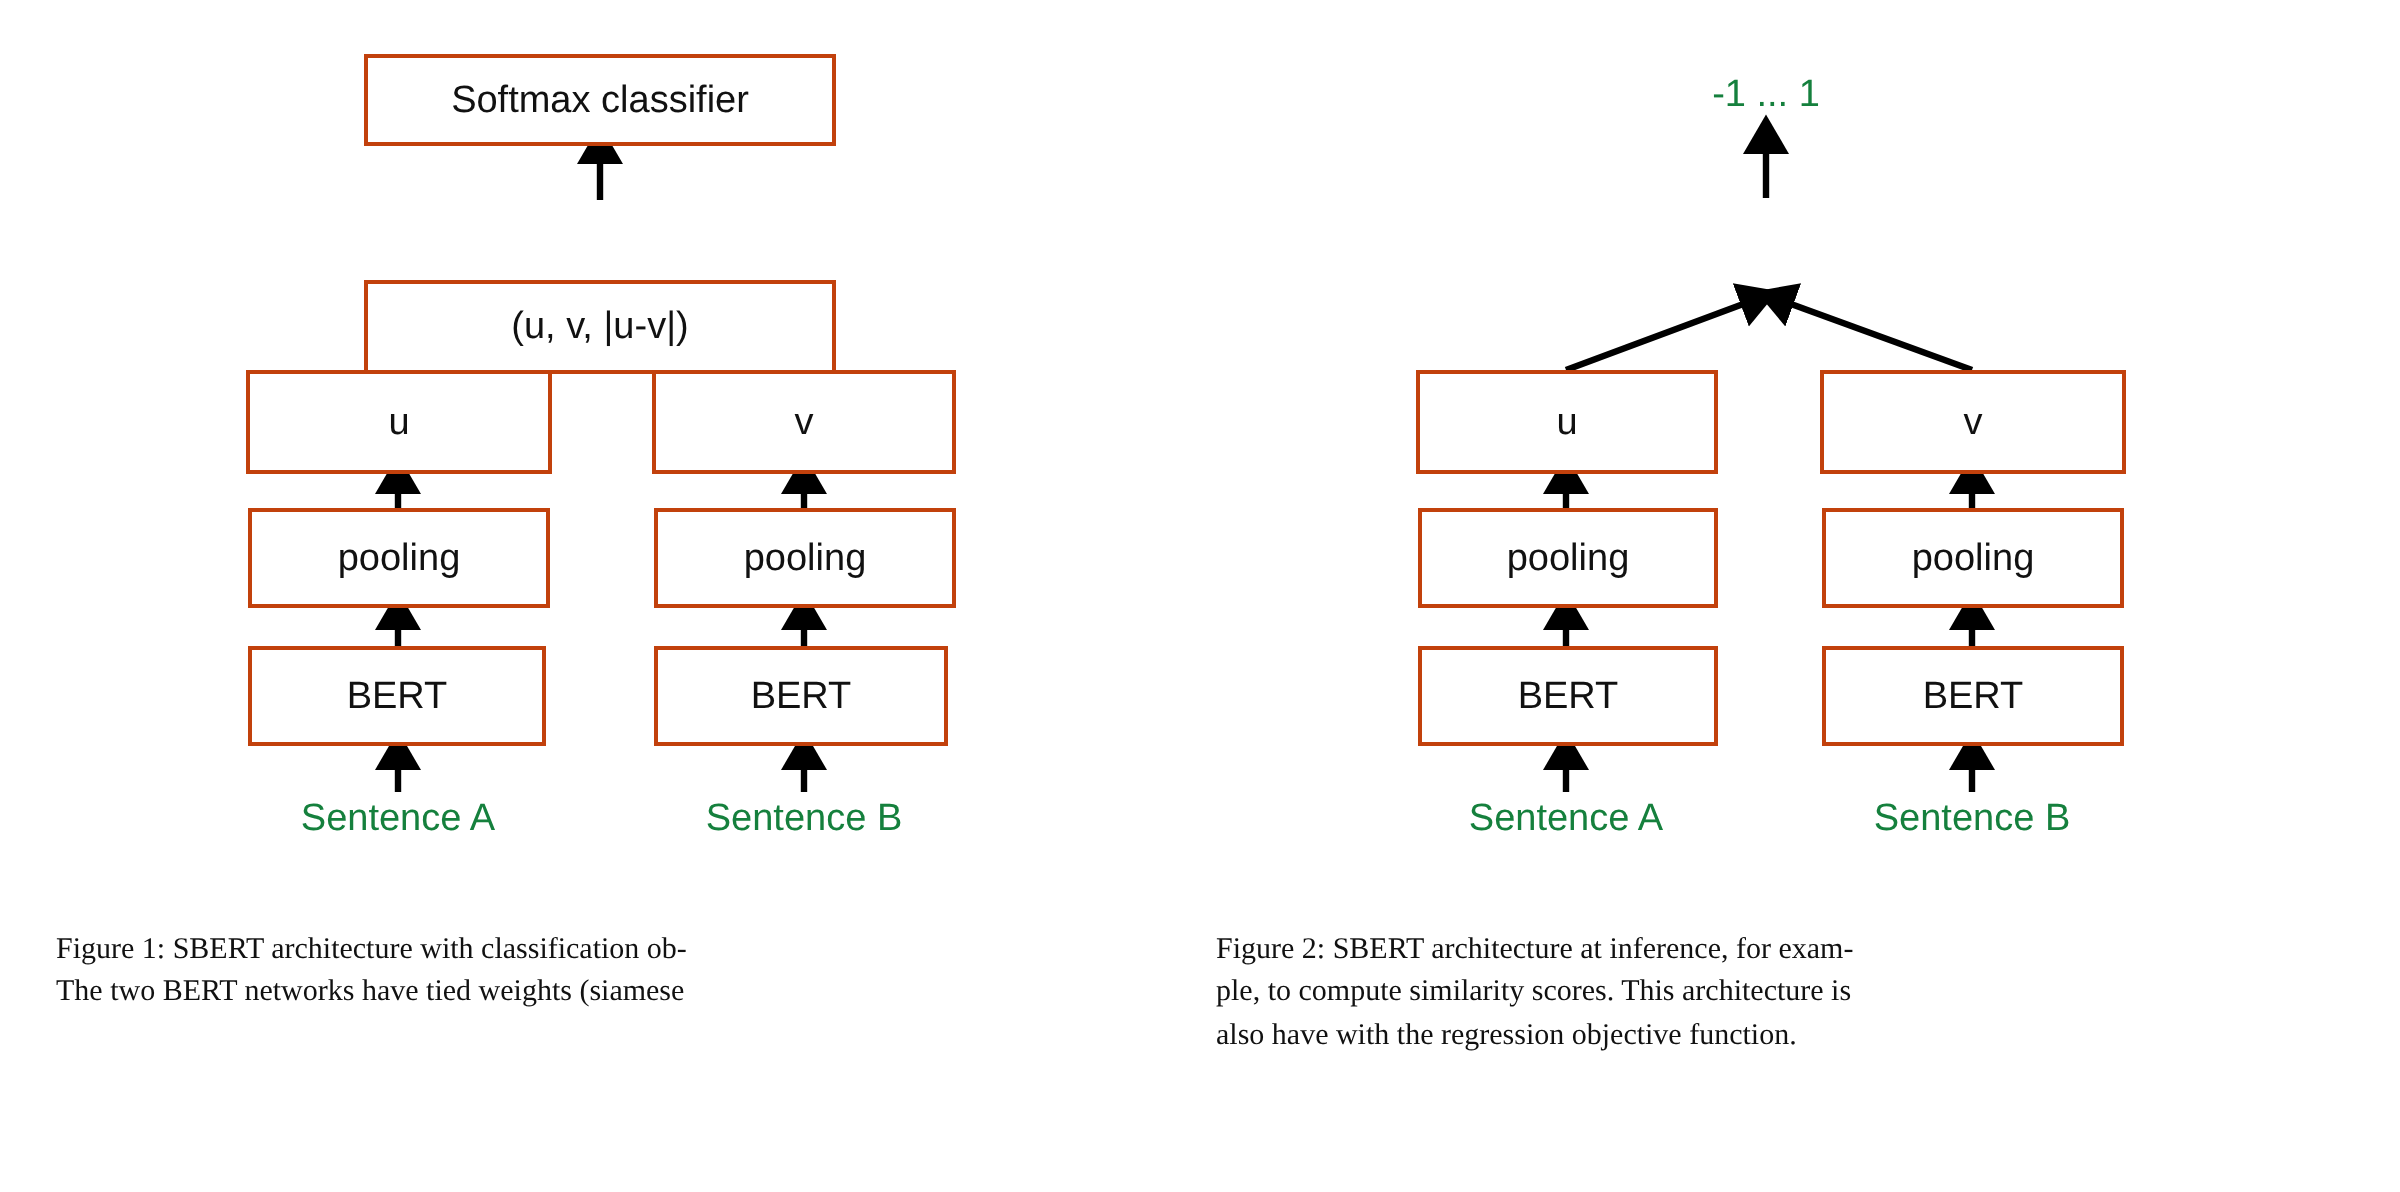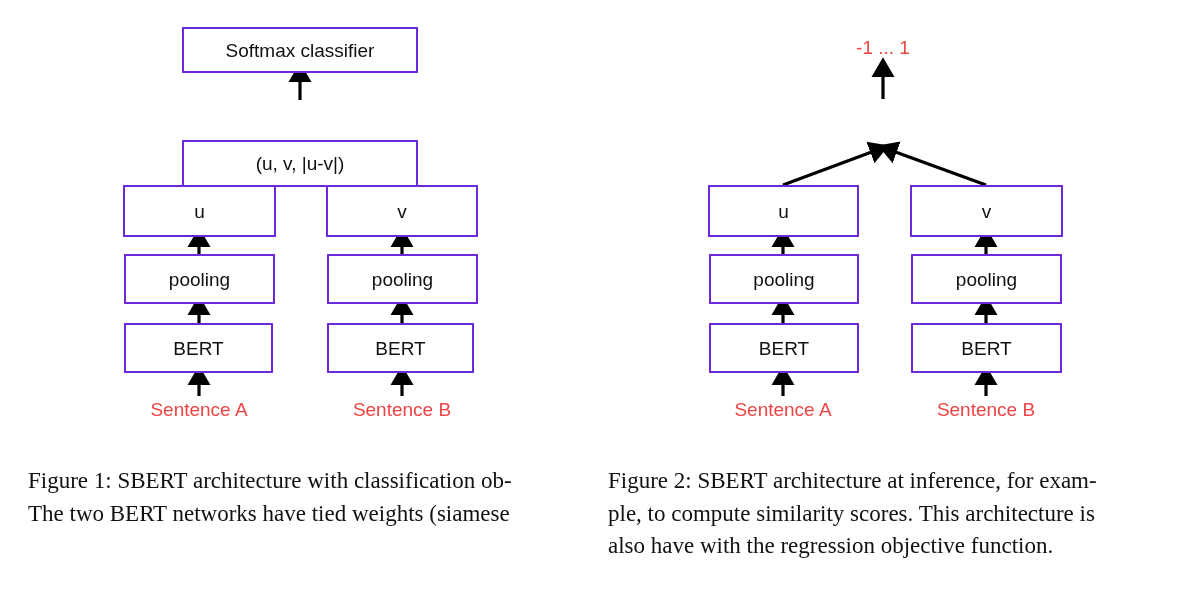--- a/index.html
+++ b/index.html
@@ -20,54 +20,54 @@
   .figure {
     position: absolute;
     top: 0;
   }
   #figure-1 { left: 0px;   width: 600px; height: 460px; }
   #figure-2 { left: 600px; width: 600px; height: 460px; }
 
   .node {
     position: absolute;
     box-sizing: border-box;
-    border: 2px solid #6d28d9;
+    border: 2px solid #c2410c;
     background: #ffffff;
     display: flex;
     align-items: center;
     justify-content: center;
     font-family: "Liberation Sans", sans-serif;
     font-size: 19px;
     line-height: 1;
     color: #111111;
     white-space: nowrap;
   }
 
   .freetext {
     position: absolute;
     font-family: "Liberation Sans", sans-serif;
     font-size: 19px;
     line-height: 1;
-    color: #ef4444;
+    color: #15803d;
     white-space: nowrap;
     text-align: center;
   }
 
   .edge {
     position: absolute;
     pointer-events: none;
     overflow: visible;
   }
 
   
   .caption {
     position: absolute;
     top: 465px;
     font-family: "Liberation Serif", serif;
-    font-size: 23px;
+    font-size: 15px;
     line-height: 1.42;
     color: #111111;
     text-align: justify;
     text-justify: inter-word;
   }
   #caption-1 { left: 28px; width: 562px; }
   #caption-2 { left: 608px; width: 560px; }
   .caption .lastline { text-align: left; }
 </style>
 </head>

